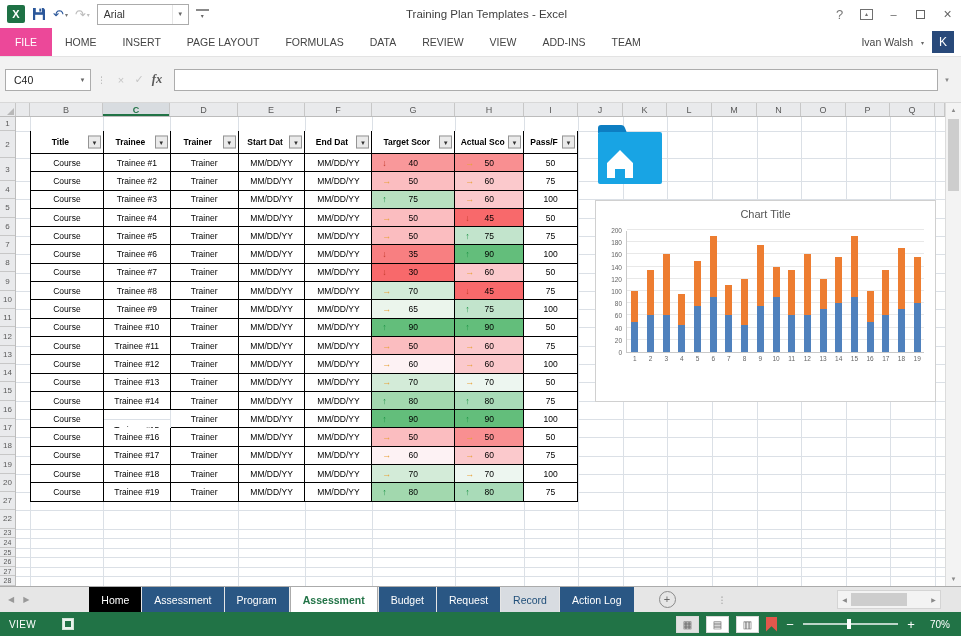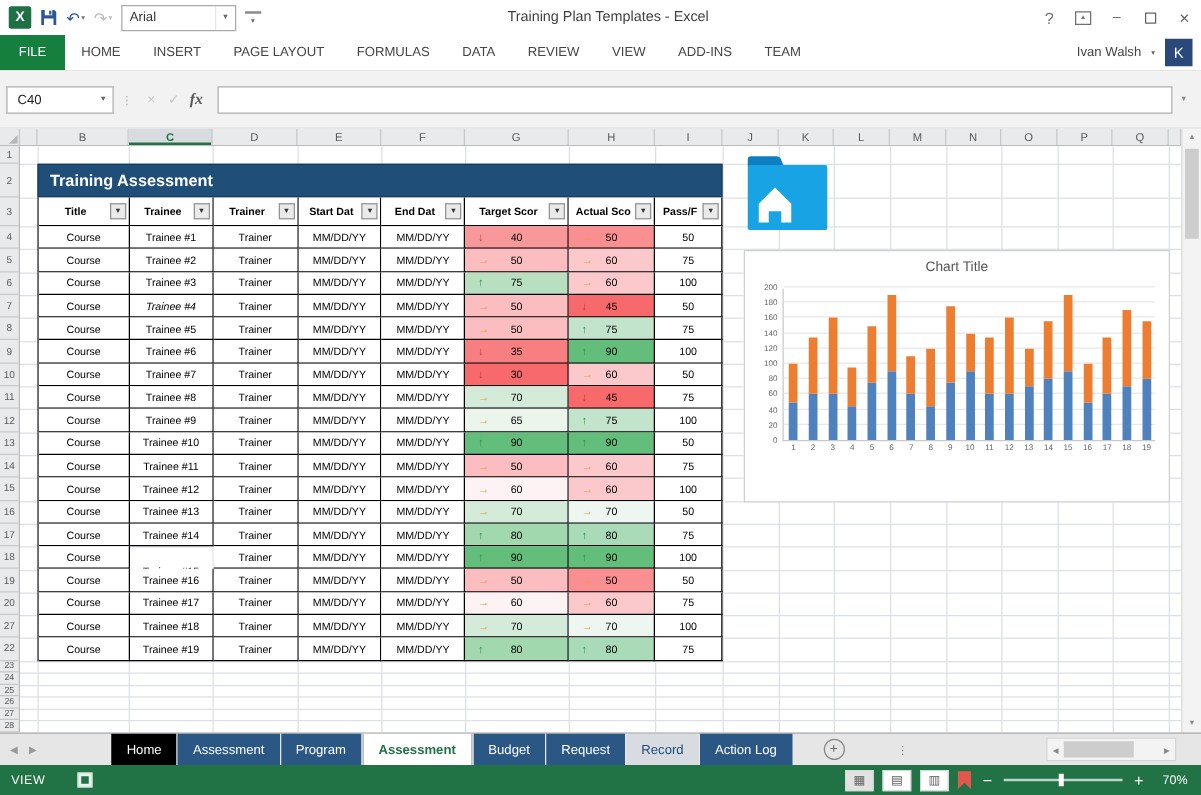--- a/index.html
+++ b/index.html
@@ -16,21 +16,21 @@
 .font-box{width:92px;height:21px;border:1px solid #ABABAB;background:#fff;display:flex;align-items:center;font-size:10.5px;color:#333;padding-left:6px}
 .font-box .arr{margin-left:auto;width:16px;font-size:6px;color:#666;border-left:1px solid #e6e6e6;align-self:stretch;display:flex;align-items:center;justify-content:center}
 .qat-more{width:13px;text-align:center;font-size:6px;color:#666;border-top:2px solid #8a8a8a;padding-top:1px}
 .win-title{position:absolute;left:12px;right:0;top:0;height:28px;display:flex;align-items:center;justify-content:center;font-size:11.5px;color:#3f3f3f;z-index:1}
 .win-controls{margin-left:auto;display:flex;align-items:center;z-index:2;height:28px}
 .win-btn{width:27px;height:28px;display:flex;align-items:center;justify-content:center;color:#646464;font-size:11px}
 .ribbon-opt-ico{width:13px;height:11px;border:1px solid #707070;display:flex;align-items:flex-start;justify-content:center;font-size:6px;color:#707070;line-height:9px}
 .max-ico{width:9px;height:9px;border:1px solid #646464;display:inline-block}
 
 .ribbon{height:29px;display:flex;align-items:stretch;background:#fff;border-bottom:1px solid #E3E3E3}
-.file-tab{width:52px;background:#15803d;color:#fff;display:flex;align-items:center;justify-content:center;font-size:10.5px}
+.file-tab{width:52px;background:#ec4899;color:#fff;display:flex;align-items:center;justify-content:center;font-size:10.5px}
 .rtabs{display:flex}
 .rtab{padding:0 13px;display:flex;align-items:center;font-size:10.5px;color:#444}
 .ribbon-right{margin-left:auto;display:flex;align-items:center;gap:8px;padding-right:7px}
 .user-name{font-size:10.5px;color:#444}
 .user-dd{font-size:6px;color:#666}
 .avatar{width:22px;height:22px;background:#28497A;color:#fff;font-size:12px;display:flex;align-items:center;justify-content:center}
 
 .fbar{height:46px;background:#F2F2F2;border-bottom:1px solid #D8D8D8;display:flex;align-items:center;padding:0 5px}
 .name-box{width:86px;height:22px;border:1px solid #ACACAC;background:#fff;display:flex;align-items:center;font-size:10.5px;color:#222;padding-left:8px}
 .name-box .arr{margin-left:auto;width:15px;font-size:6px;color:#666;text-align:center}
@@ -231,21 +231,20 @@
       <div class="row-h small" style="height: 9.55px;">24</div>
       <div class="row-h small" style="height: 9.55px;">25</div>
       <div class="row-h small" style="height: 9.55px;">26</div>
       <div class="row-h small" style="height: 9.55px;">27</div>
       <div class="row-h small" style="height: 9.55px;">28</div>
     </div>
 
   <div class="grid" id="grid">
 
     <div class="t-wrap">
-      <div class="t-title">Training Assessment</div>
       <div class="t-head" id="t-head">
           <div class="t-hcell" style="width: 73px;">
             <span>Title</span>
             <div class="filter-btn">▼</div>
           </div>
           <div class="t-hcell" style="width: 67px;">
             <span>Trainee</span>
             <div class="filter-btn">▼</div>
           </div>
           <div class="t-hcell" style="width: 68px;">
@@ -317,21 +316,21 @@
               <span>75</span>
             </div>
             <div class="t-cell" style="width: 69px; background: rgb(251, 201, 204);">
               <span class="score-ico" style="color: rgb(232, 163, 61);">→</span>
               <span>60</span>
             </div>
             <div class="t-cell" style="width: 54px;">100</div>
           </div>
           <div class="t-row">
             <div class="t-cell" style="width: 73px;">Course</div>
-            <div class="t-cell" style="width: 67px; font-style: italic;">Trainee #4</div>
+            <div class="t-cell" style="width: 67px;">Trainee #4</div>
             <div class="t-cell" style="width: 68px;">Trainer</div>
             <div class="t-cell" style="width: 67px;">MM/DD/YY</div>
             <div class="t-cell" style="width: 67px;">MM/DD/YY</div>
             <div class="t-cell" style="width: 83px; background: rgb(251, 189, 192);">
               <span class="score-ico" style="color: rgb(232, 163, 61);">→</span>
               <span>50</span>
             </div>
             <div class="t-cell" style="width: 69px; background: rgb(248, 105, 107);">
               <span class="score-ico" style="color: rgb(192, 57, 43);">↓</span>
               <span>45</span>

